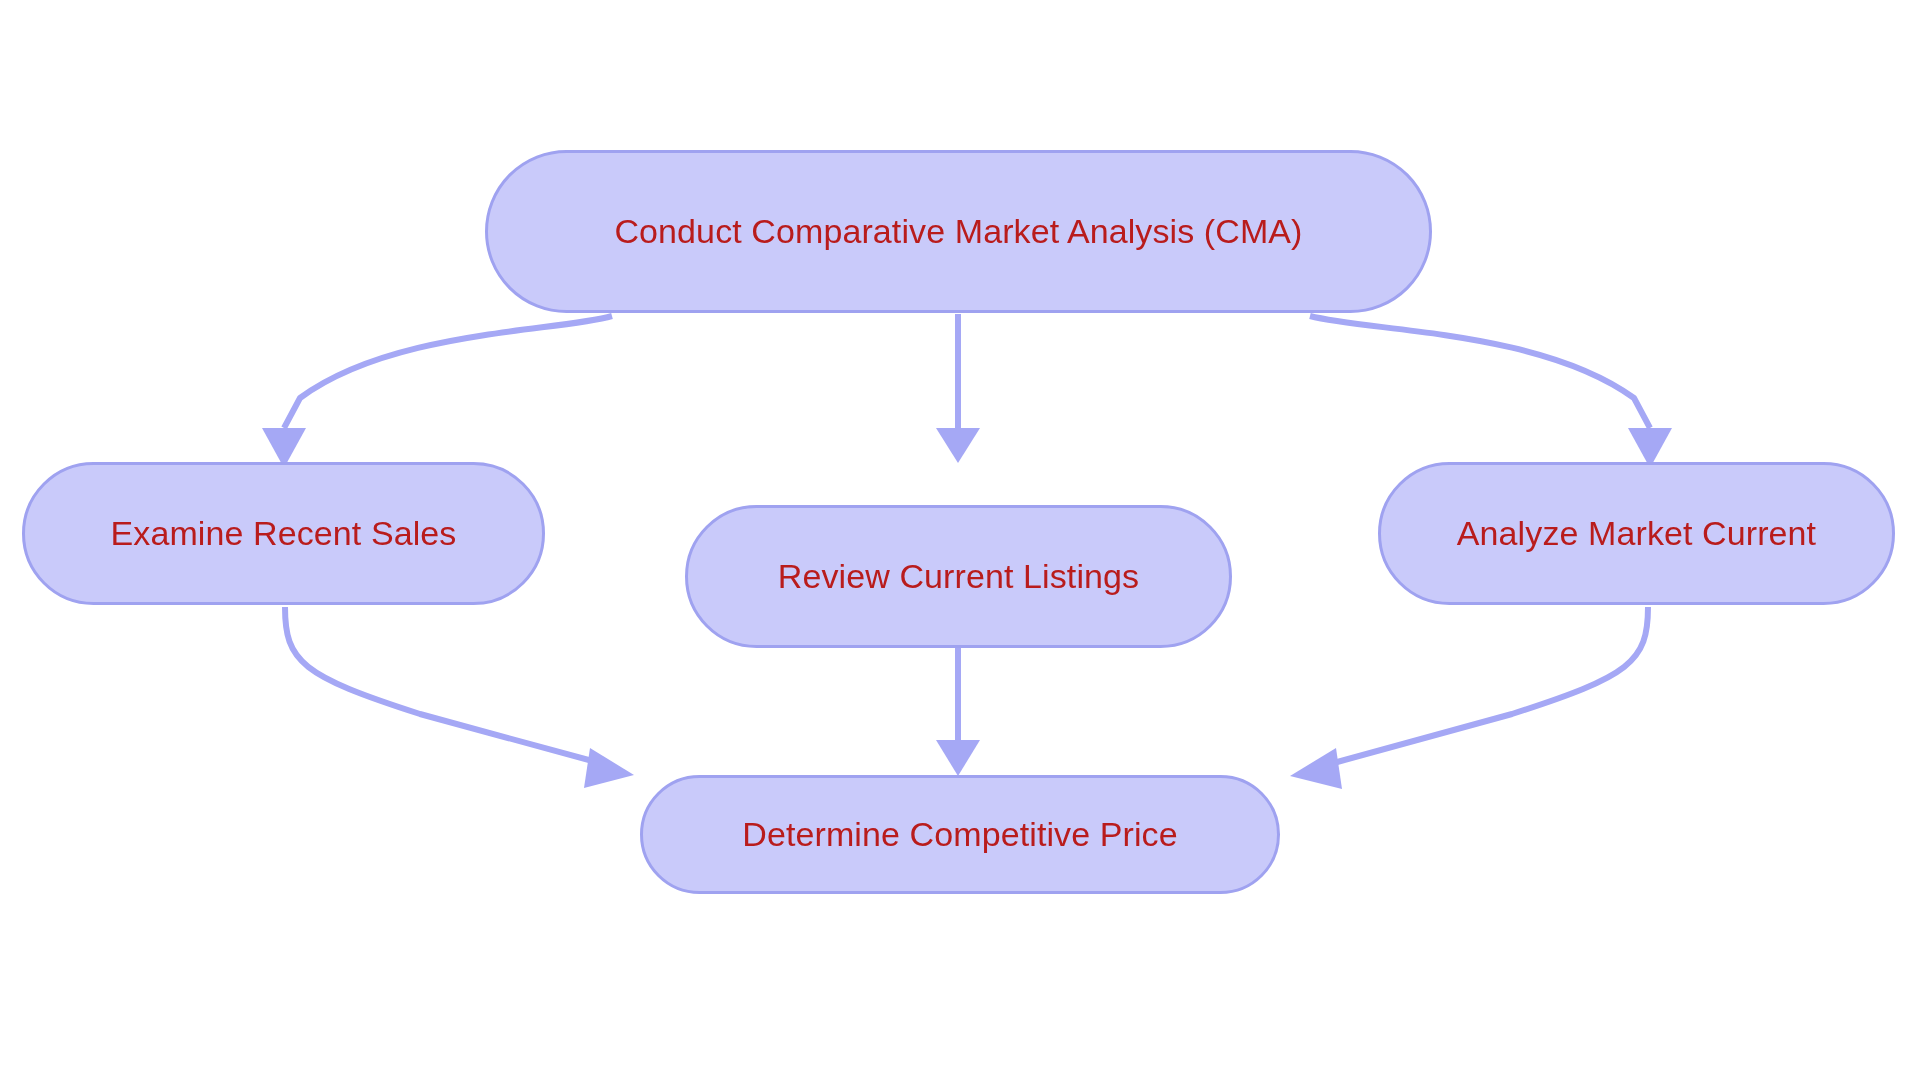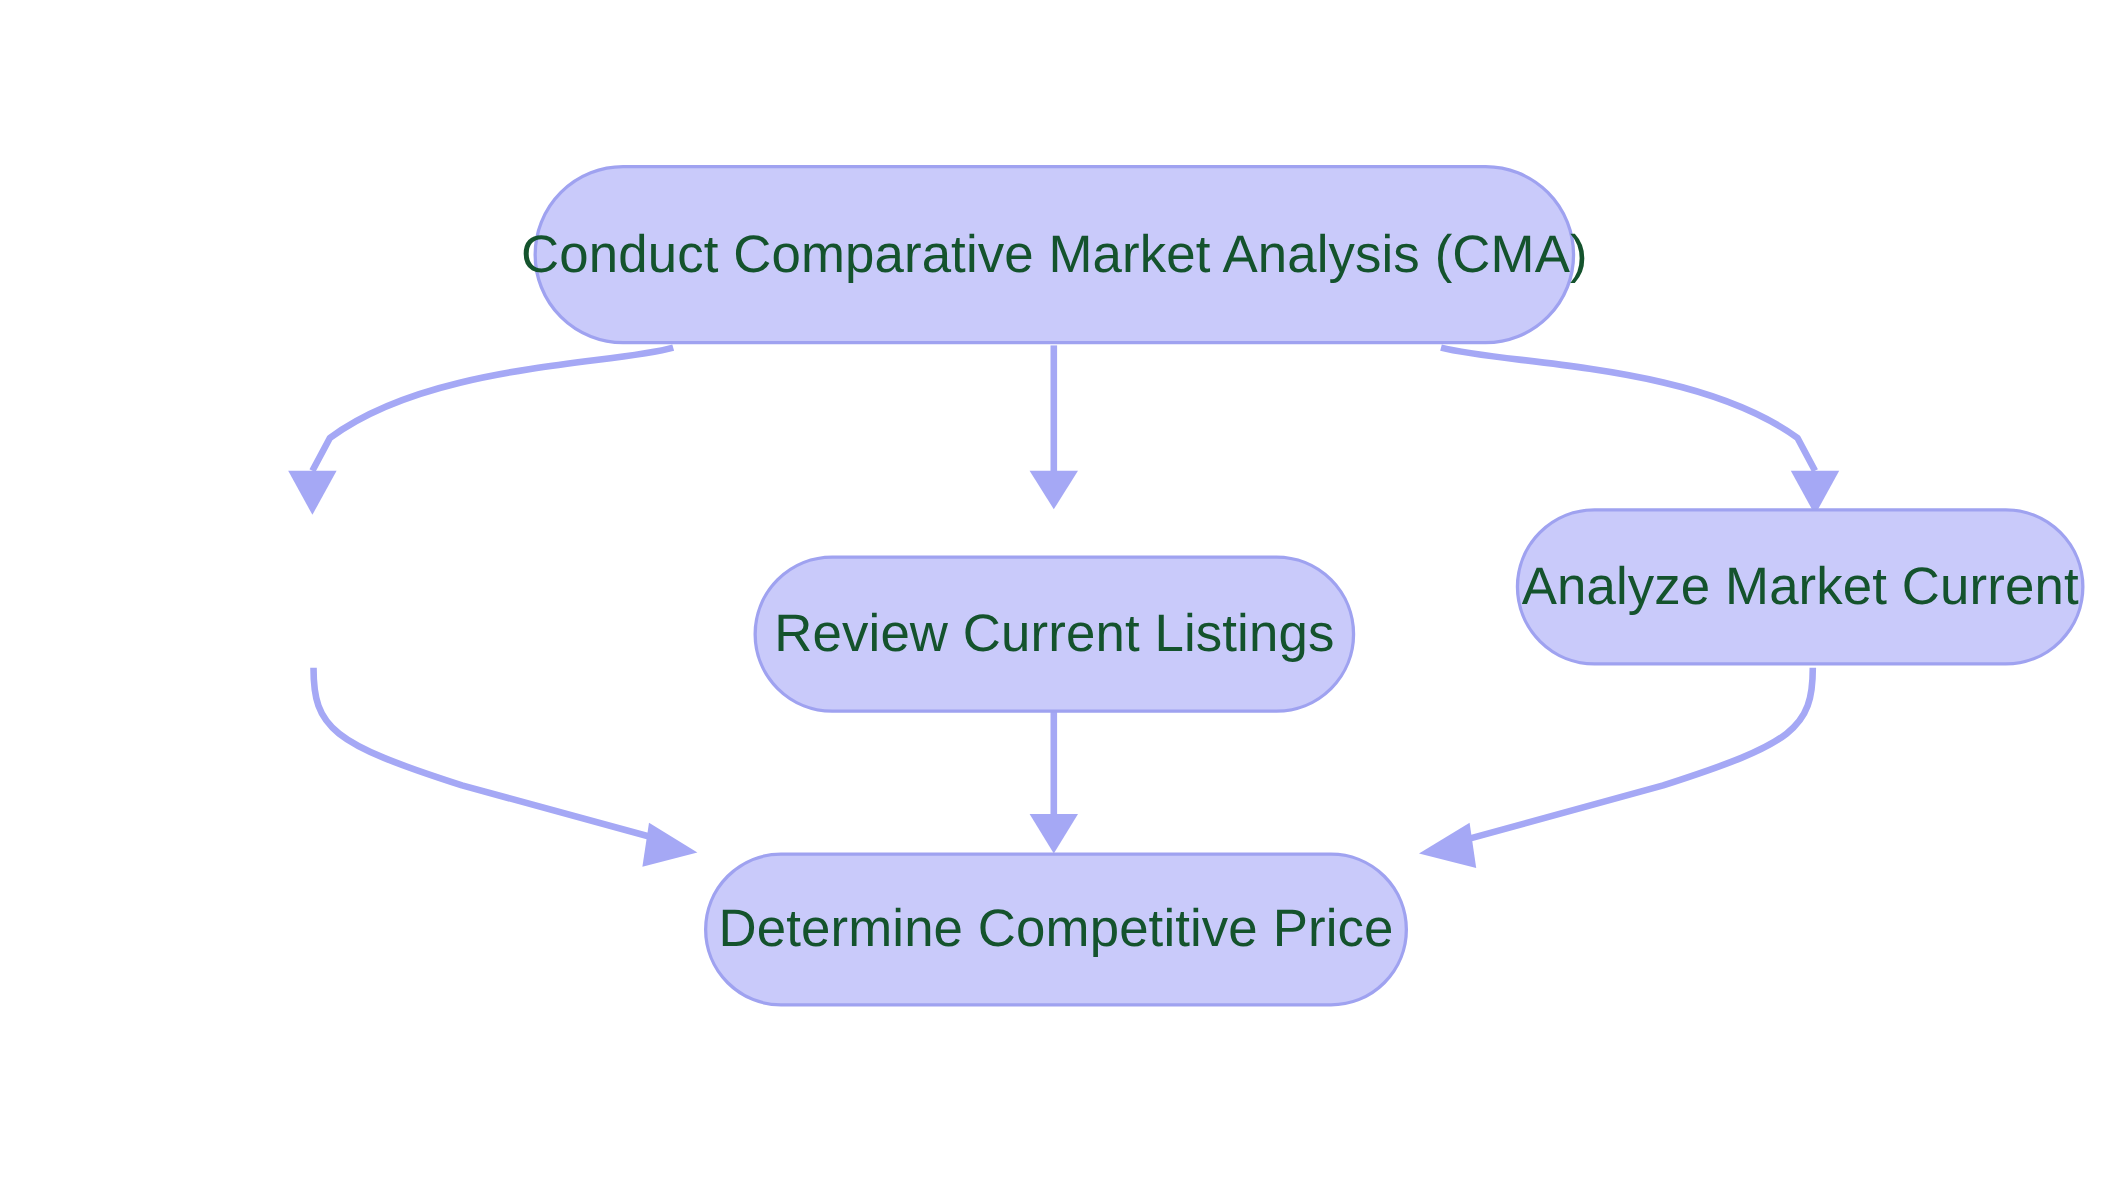--- a/index.html
+++ b/index.html
@@ -45,34 +45,34 @@
     background: #c9cafa;
     border: 3px solid #9fa2f0;
     border-radius: 999px;
     display: flex;
     align-items: center;
     justify-content: center;
     text-align: center;
     z-index: 5;
   }
   .node-label {
-    color: #14532d;
+    color: #b91c1c;
     font-family: "Liberation Sans", sans-serif;
-    font-size: 48px;
+    font-size: 34px;
     font-weight: 400;
     line-height: 1.15;
     letter-spacing: 0.1px;
     white-space: nowrap;
     padding: 0 28px;
   }
   #node-cma   { left: 485px;  top: 150px; width: 947px; height: 163px; }
   #node-sales { left: 22px;   top: 462px; width: 523px; height: 143px; }
   #node-list  { left: 685px;  top: 462px; width: 547px; height: 143px; margin-top: 43px; }
   #node-trend { left: 1378px; top: 462px; width: 517px; height: 143px; }
-  #node-price { left: 640px;  top: 775px; width: 640px; height: 140px; }
+  #node-price { left: 640px;  top: 775px; width: 640px; height: 119px; }
 </style>
 </head>
 <body>
 
 <div id="flowchart-root">
 
   <svg id="flow-svg" viewBox="0 0 1920 1083" aria-hidden="true">
 
     <g>
       <path class="edge-path" d="M 612 316 C 556 332, 392 330, 300 398 L 284 428"></path>
@@ -103,20 +103,23 @@
       <path class="edge-path" d="M 1648 607 C 1648 662, 1630 676, 1512 714 L 1330 764"></path>
       <polygon class="edge-arrow" points="1290,776 1336,748 1342,789"></polygon>
     </g>
 
   </svg>
 
   <div class="node" id="node-cma">
     <span class="node-label">Conduct Comparative Market Analysis (CMA)</span>
   </div>
 
+  <div class="node" id="node-sales">
+    <span class="node-label">Examine Recent Sales</span>
+  </div>
 
   <div class="node" id="node-list">
     <span class="node-label">Review Current Listings</span>
   </div>
 
   <div class="node" id="node-trend">
     <span class="node-label">Analyze Market Current</span>
   </div>
 
   <div class="node" id="node-price">

